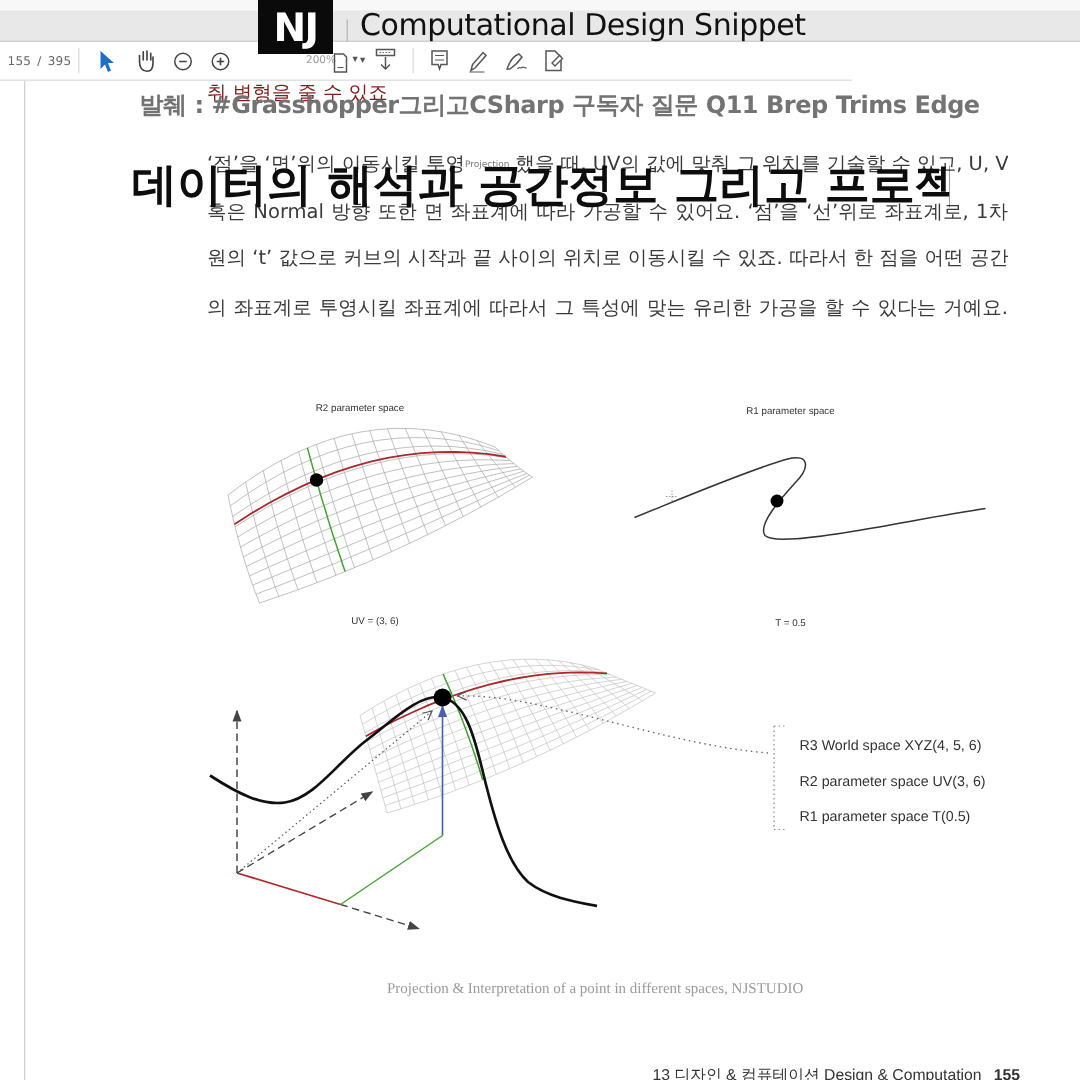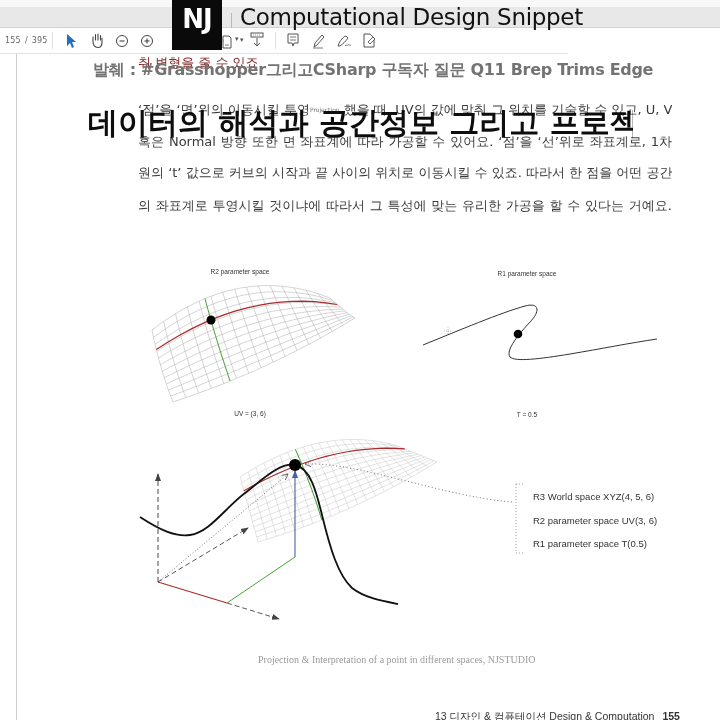--- a/index.html
+++ b/index.html
@@ -18,25 +18,25 @@
     .ticon { position:absolute; top:0; }
     .leftpanel { position:absolute; left:0; top:54px; width:16px; height:666px; background:#ffffff;
                  border-right:1px solid #cfcfcf; }
     .doc { position:absolute; left:17px; top:54px; width:703px; height:666px; background:#fff; }
 
     .line { position:absolute; left:138px; width:534px; font-size:13px; line-height:16px; color:#3a3a3a;
             white-space:nowrap; text-align:justify; text-align-last:justify; overflow:hidden; }
     .line .proj { font-size:6px; color:#777; vertical-align:2px; }
     .faint { color:#7f1d1d; text-align:left; text-align-last:left; width:200px; }
 
-    .logo { position:absolute; left:172px; top:0; width:50px; height:50px; background:#0a0a0a; color:#fff;
+    .logo { position:absolute; left:172px; top:0; width:50px; height:36px; background:#0a0a0a; color:#fff;
             font-family:"DejaVu Sans", sans-serif; font-weight:bold; font-size:26px; line-height:38px;
             text-align:center; letter-spacing:-1px; z-index:5; }
     .logo-sep { position:absolute; left:231px; top:13px; width:1px; height:15px; background:#bbb; z-index:5; }
-    .channel { position:absolute; left:240px; top:4px; font-size:23px; color:#111; white-space:nowrap; z-index:5;
+    .channel { position:absolute; left:240px; top:4px; font-size:20px; color:#111; white-space:nowrap; z-index:5;
                font-family:"DejaVu Sans", sans-serif; letter-spacing:-0.3px; }
     .source { position:absolute; left:93px; top:60px; font-size:16px; font-weight:bold; color:#737373;
               white-space:nowrap; z-index:5; letter-spacing:-0.3px; }
     .headline { position:absolute; left:88px; top:103px; width:545px; font-size:30px; font-weight:bold; color:#0d0d0d;
                 white-space:nowrap; z-index:5; text-align:justify; text-align-last:justify; overflow:hidden; }
 
     .figsvg { position:absolute; left:0; top:0; width:720px; height:720px; pointer-events:none; }
     .grid { fill:none; stroke:#ababab; stroke-width:0.5; }
     .grid3 { fill:none; stroke:#c6c6c6; stroke-width:0.5; }
     .iso-red { fill:none; stroke:#a92a2c; stroke-width:1.2; }
@@ -111,21 +111,21 @@
   </svg>
 </div>
 
 <div class="leftpanel"></div>
 <div class="doc"></div>
 
 <div class="line faint" style="top:55px">취 변형을 줄 수 있죠</div>
 <div class="line" style="top:102px"><span>‘점’을 ‘면’위의 이동시킬 투영</span><span class="proj">Projection</span><span> 했을 때, UV의 값에 맞춰 그 위치를 기술할 수 있고, U, V,</span></div>
 <div class="line" style="top:134px">혹은 Normal 방향 또한 면 좌표계에 따라 가공할 수 있어요. ‘점’을 ‘선’위로 좌표계로, 1차</div>
 <div class="line" style="top:165px">원의 ‘t’ 값으로 커브의 시작과 끝 사이의 위치로 이동시킬 수 있죠. 따라서 한 점을 어떤 공간</div>
-<div class="line" style="top:198px">의 좌표계로 투영시킬 것이냐에 따라서 그 특성에 맞는 유리한 가공을 할 수 있다는 거예요.</div>
+<div class="line" style="top:198px">의 좌표계로 투영시킬 좌표계에 따라서 그 특성에 맞는 유리한 가공을 할 수 있다는 거예요.</div>
 
 <svg class="figsvg" viewBox="0 0 720 720">
   <defs>
     <marker id="arr" markerWidth="8" markerHeight="8" refX="7" refY="4" orient="auto" markerUnits="userSpaceOnUse">
       <path d="M0,1 L8,4 L0,7 Z" fill="#444"></path>
     </marker>
     <marker id="arrb" markerWidth="8" markerHeight="8" refX="7" refY="4" orient="auto" markerUnits="userSpaceOnUse">
       <path d="M0,1 L8,4 L0,7 Z" fill="#4a5fb0"></path>
     </marker>
     <marker id="arrs" markerWidth="7" markerHeight="7" refX="6" refY="3.5" orient="auto" markerUnits="userSpaceOnUse">

